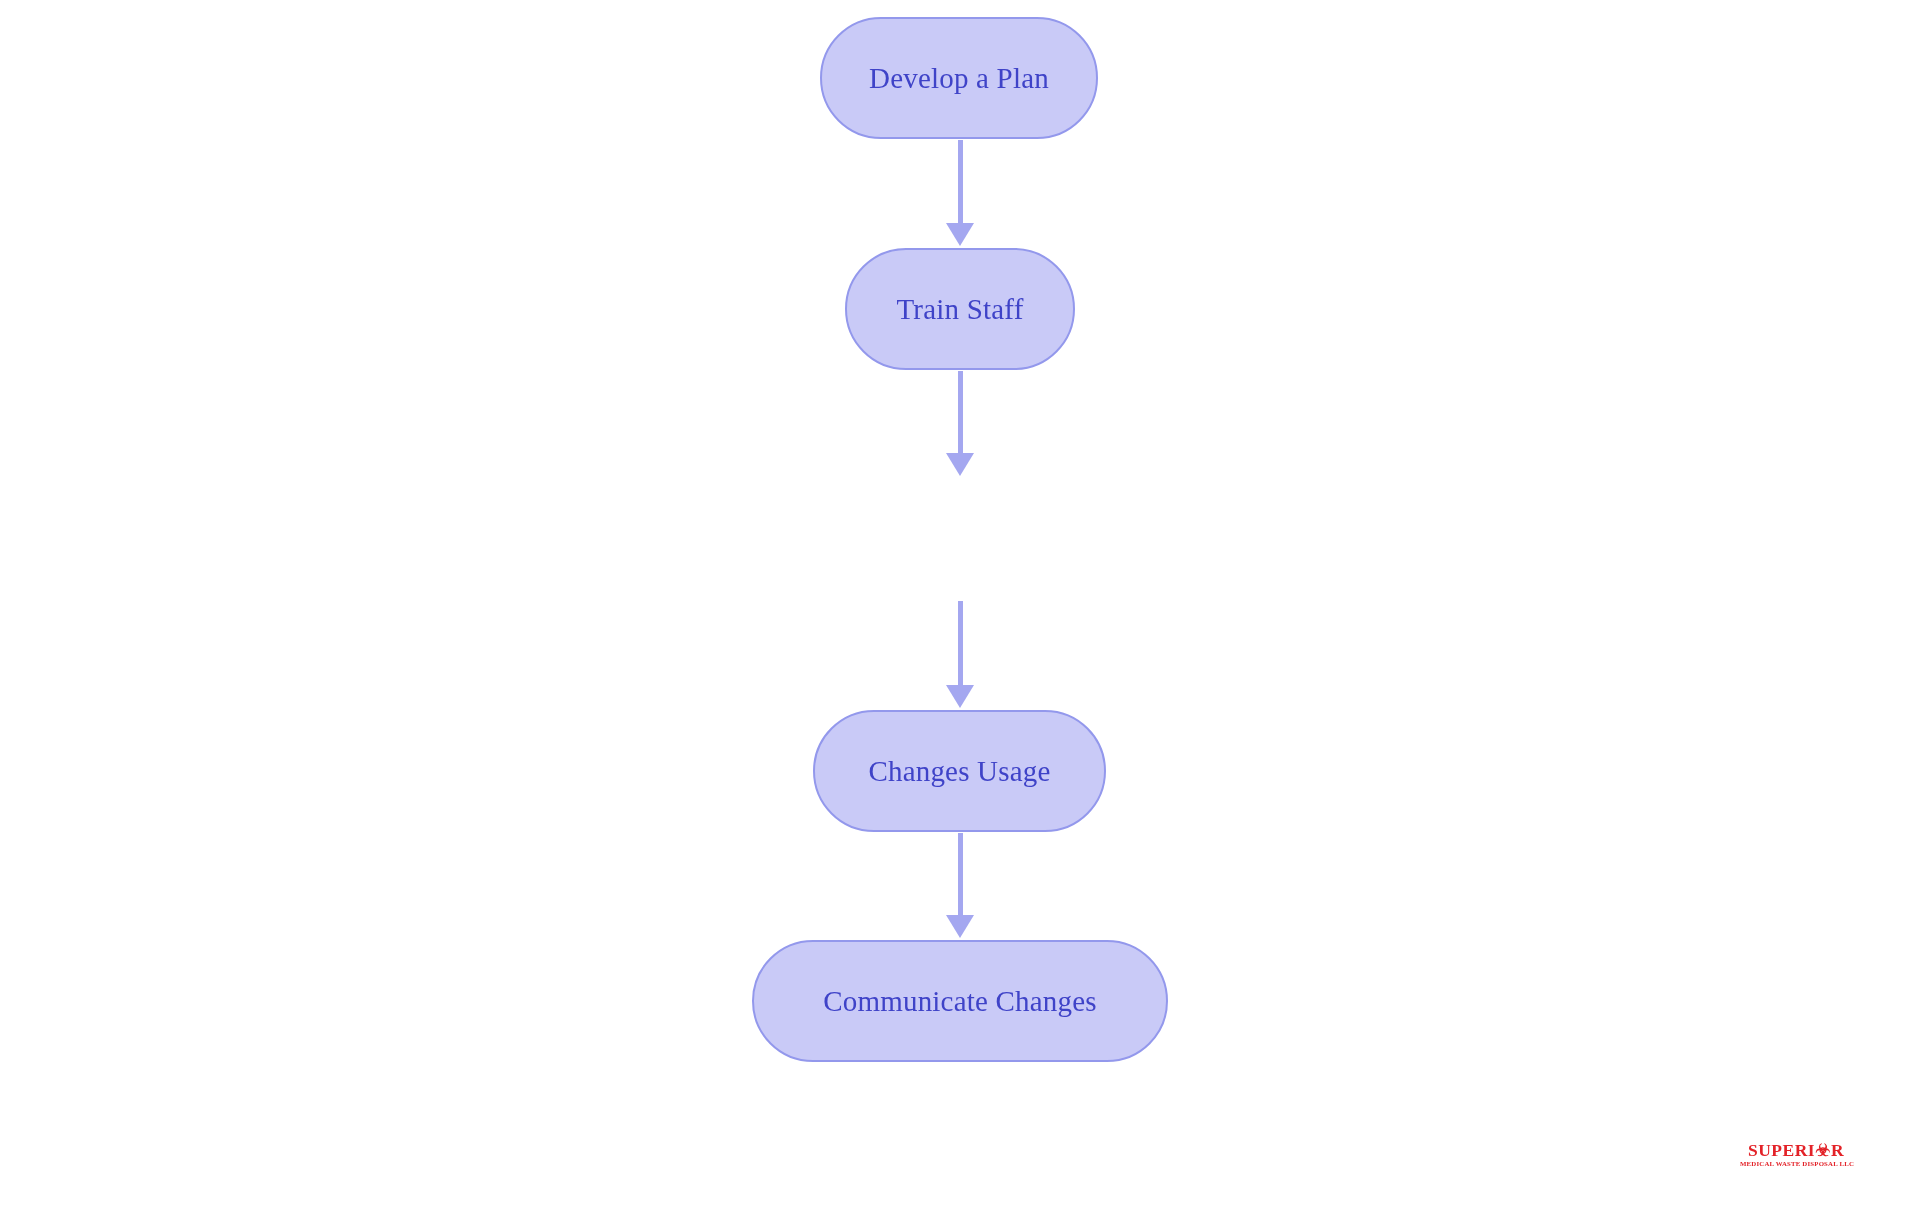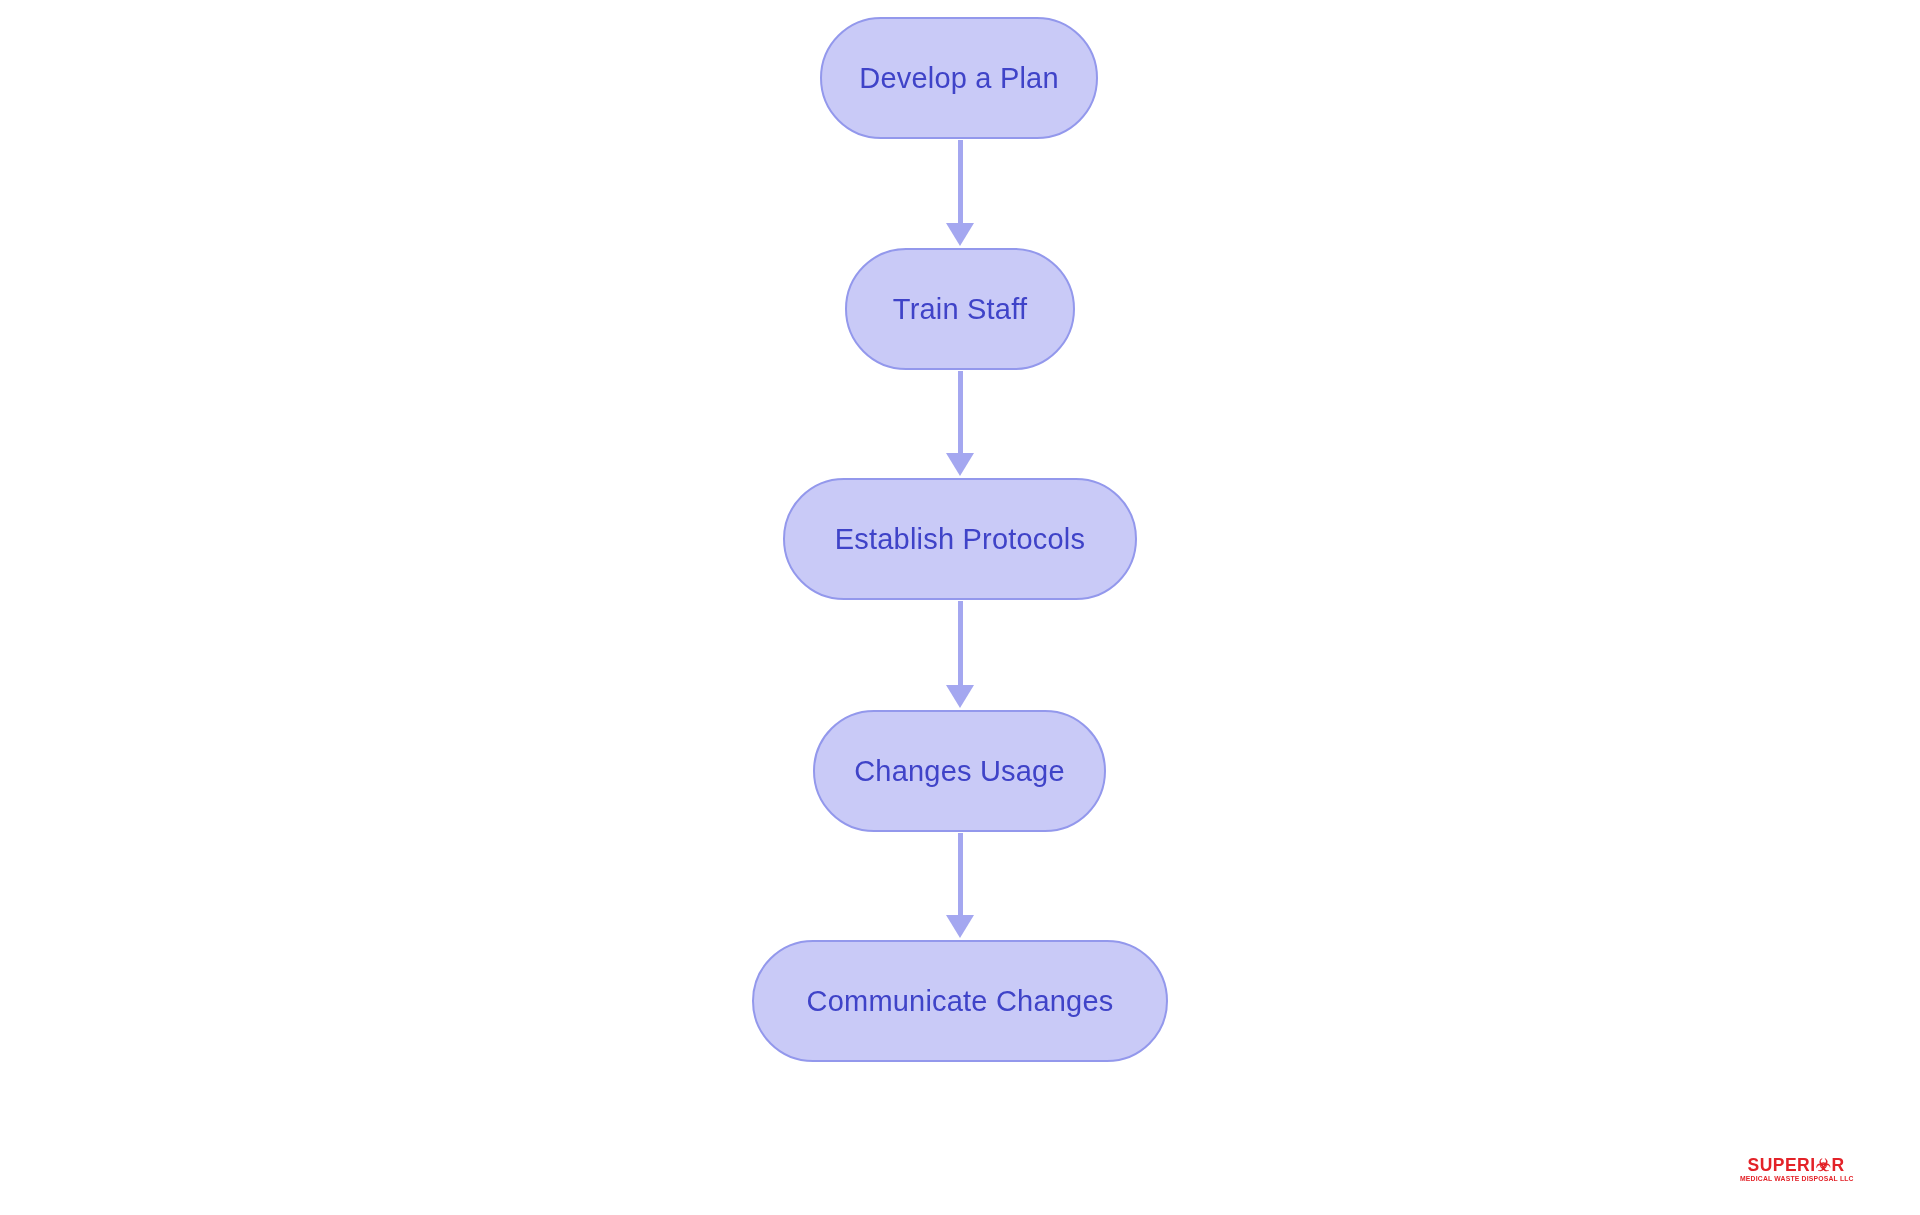--- a/index.html
+++ b/index.html
@@ -3,21 +3,21 @@
 <meta charset="utf-8">
 <style>
   :root {
     --node-fill: #c9caf7;
     --node-border: #9398ec;
     --node-text: #3f43c8;
     --arrow: #a4a7f0;
     --background: #ffffff;
     --watermark: #e32228;
   }
-  * { margin: 0; padding: 0; box-sizing: border-box; }
+  * { margin: 0; padding: 0; box-sizing: border-box; font-family: Liberation Serif, serif; }
   html, body {
     width: 1920px;
     height: 1215px;
     background: var(--background);
     font-family: "Liberation Sans", sans-serif;
     overflow: hidden;
   }
   .canvas {
     position: relative;
     width: 1920px;
@@ -61,21 +61,20 @@
   }
   .watermark {
     position: absolute;
     left: 1740px;
     top: 1142px;
     width: 112px;
     text-align: center;
     color: var(--watermark);
     line-height: 1;
     user-select: none;
-    margin-top: 15px;
   }
   .watermark-title {
     font-size: 17.5px;
     font-weight: bold;
     letter-spacing: 0.5px;
     white-space: nowrap;
   }
   .watermark-title .bio {
     font-size: 17px;
   }
@@ -116,23 +115,20 @@
 
   <div class="node n1">
     <span class="node-label">Train Staff</span>
   </div>
 
   <div class="arrow a1">
     <div class="arrow-line"></div>
     <div class="arrow-head"></div>
   </div>
 
-  <div class="node n2">
-    <span class="node-label">Establish Protocols</span>
-  </div>
 
   <div class="arrow a2">
     <div class="arrow-line"></div>
     <div class="arrow-head"></div>
   </div>
 
   <div class="node n3">
     <span class="node-label">Changes Usage</span>
   </div>
 

